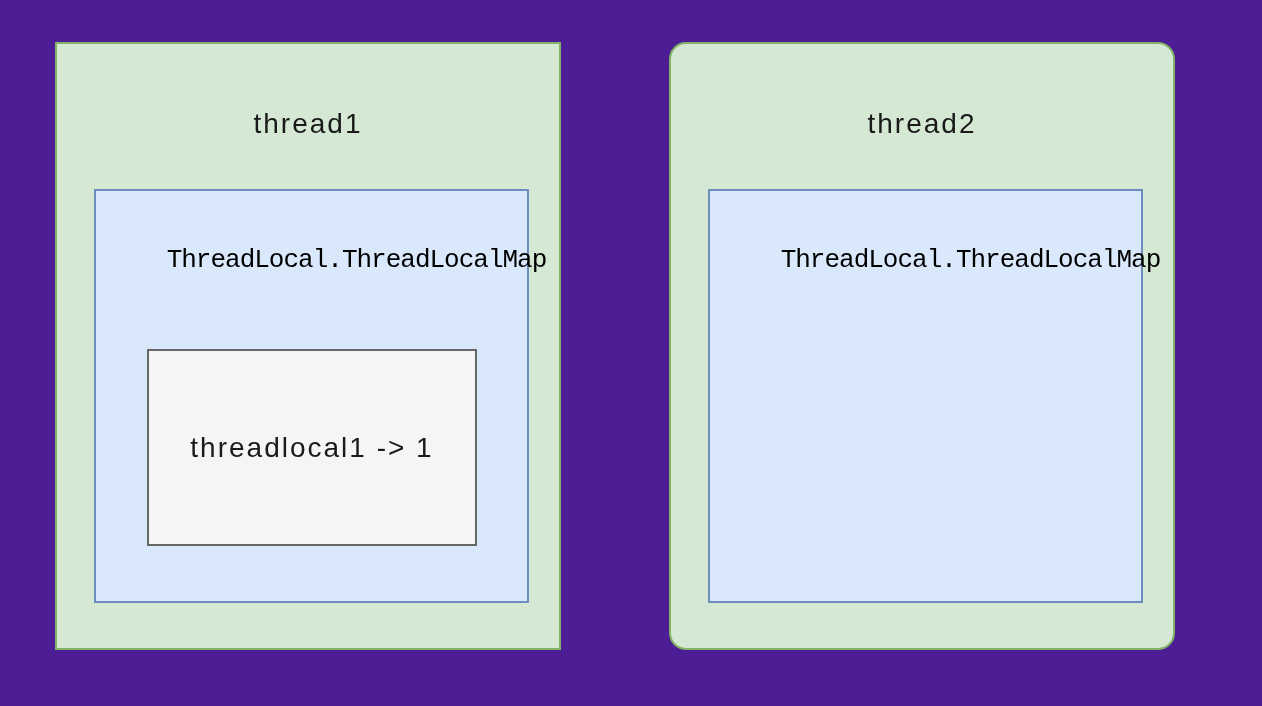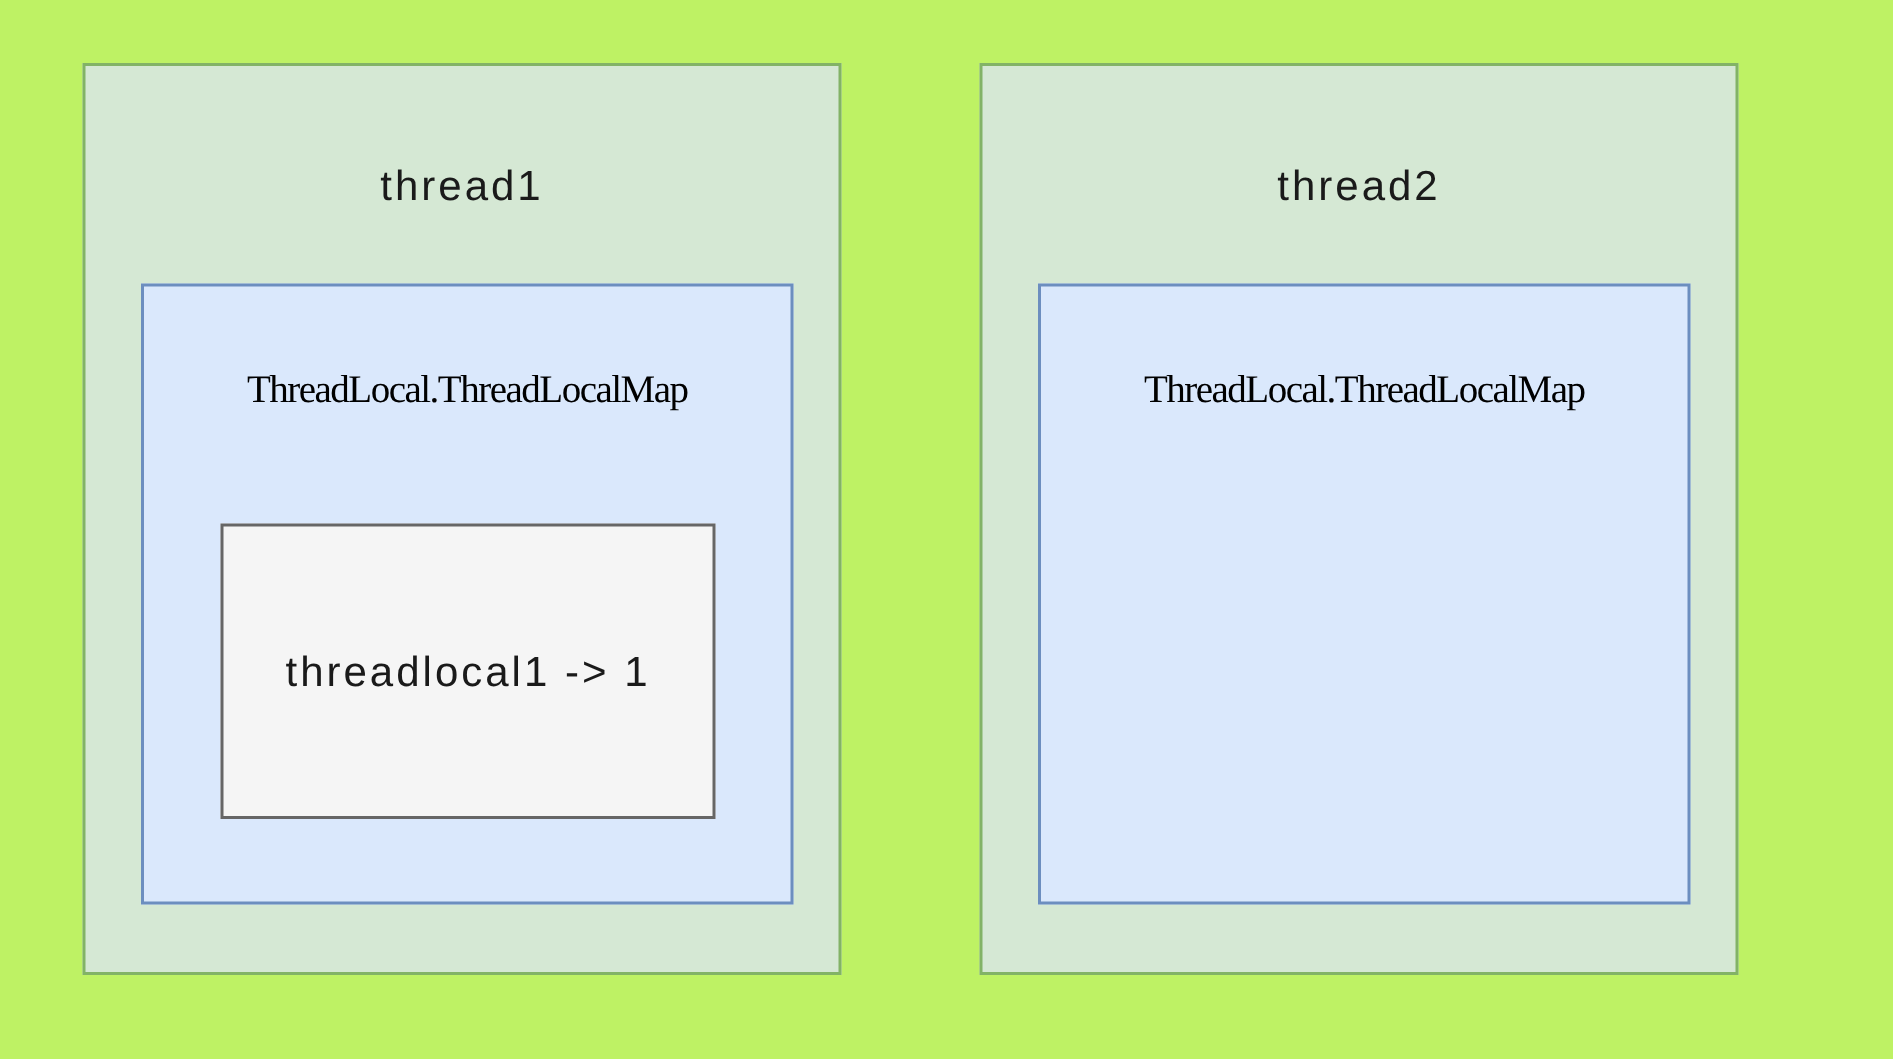--- a/index.html
+++ b/index.html
@@ -4,36 +4,36 @@
 <style>
   html, body {
     margin: 0;
     padding: 0;
     background: #ffffff;
   }
   .canvas {
     position: relative;
     width: 1262px;
     height: 706px;
-    background: #bef264;
+    background: #4c1d95;
     overflow: hidden;
     font-family: "Liberation Sans", sans-serif;
     color: #000000;
   }
   .thread-box {
     position: absolute;
     top: 42px;
     width: 506px;
     height: 608px;
     background: #d5e8d4;
     border: 2px solid #82b366;
     box-sizing: border-box;
   }
   .thread-box.left  { left: 55px; }
-  .thread-box.right { left: 653px; }
+  .thread-box.right { left: 669px; border-radius: 17px; }
   .thread-title {
     position: absolute;
     top: 64px;
     left: 0;
     width: 100%;
     text-align: center;
     font-size: 28px;
     line-height: 32px;
     letter-spacing: 2px;
     color: #1a1a1a;
@@ -47,26 +47,27 @@
     background: #dae8fc;
     border: 2px solid #6c8ebf;
     box-sizing: border-box;
   }
   .map-label {
     position: absolute;
     top: 54px;
     left: 0;
     width: 100%;
     text-align: center;
-    font-family: Liberation Serif, serif;
+    font-family: Liberation Mono, monospace;
     font-size: 26px;
     line-height: 30px;
     letter-spacing: -1px;
     white-space: nowrap;
     color: #000000;
+    padding-left: 45px;
   }
   .entries-box {
     position: absolute;
     left: 51px;
     top: 158px;
     width: 330px;
     height: 197px;
     background: #f5f5f5;
     border: 2px solid #666666;
     box-sizing: border-box;

